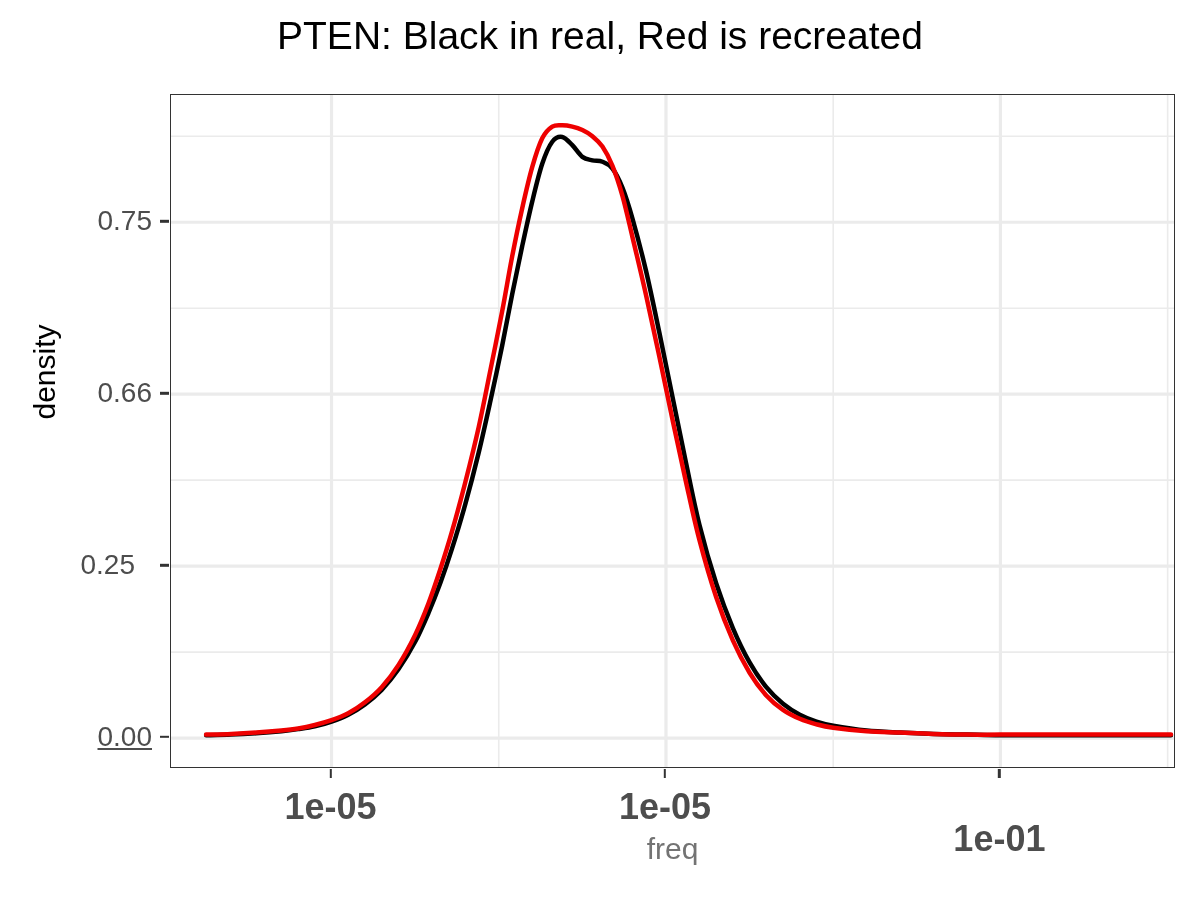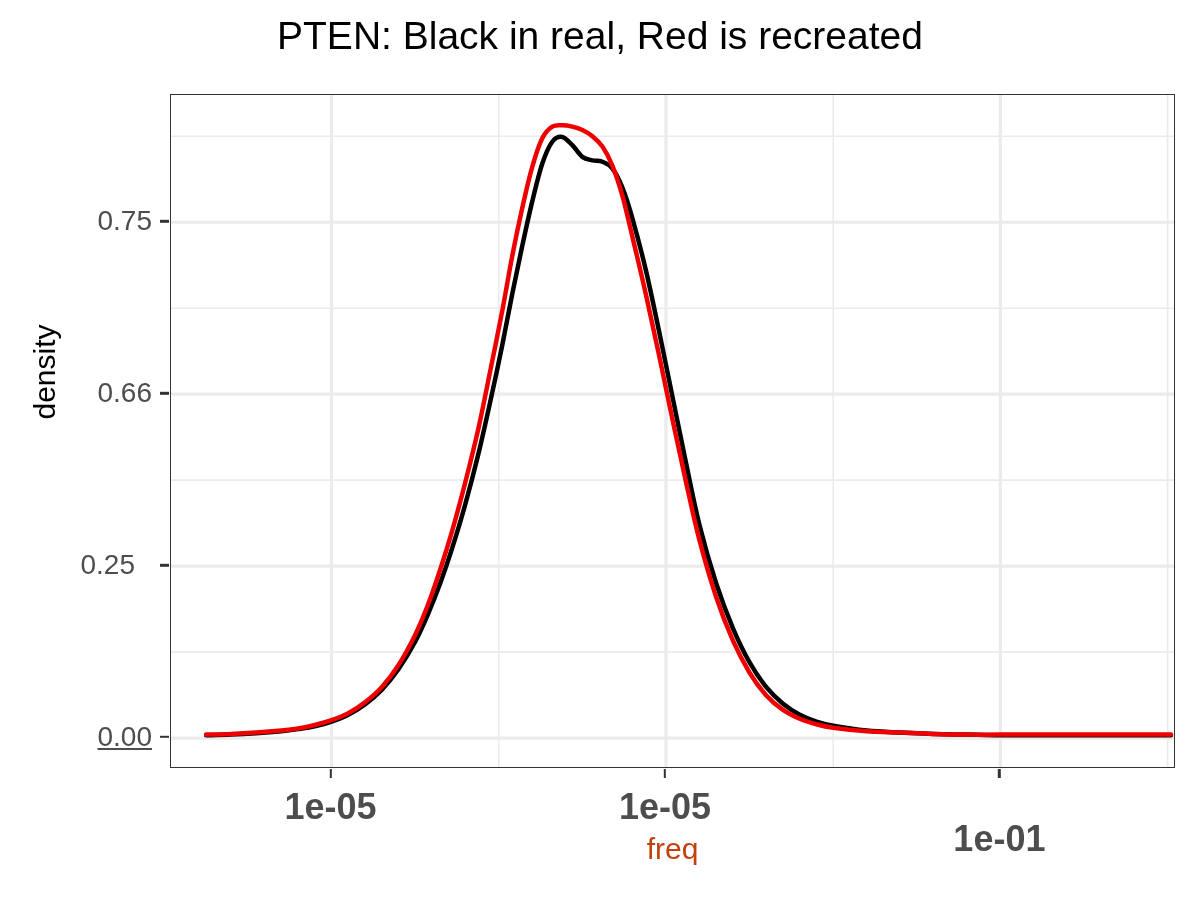--- a/index.html
+++ b/index.html
@@ -29,21 +29,21 @@
     font-size:30px;
     color:#000000;
     transform:rotate(-90deg);
     transform-origin:center center;
   }
   .axis-title-x{
     position:absolute;
     left:170px; top:832px; width:1005px;
     text-align:center;
     font-size:30px;
-    color:#c2410c;
+    color:#737373;
   }
 
   .panel{
     position:absolute;
     left:170px; top:94px;
     width:1005px; height:674px;
     background:#ffffff;
     border:1.6px solid #333333;
     box-sizing:border-box;
     overflow:hidden;

